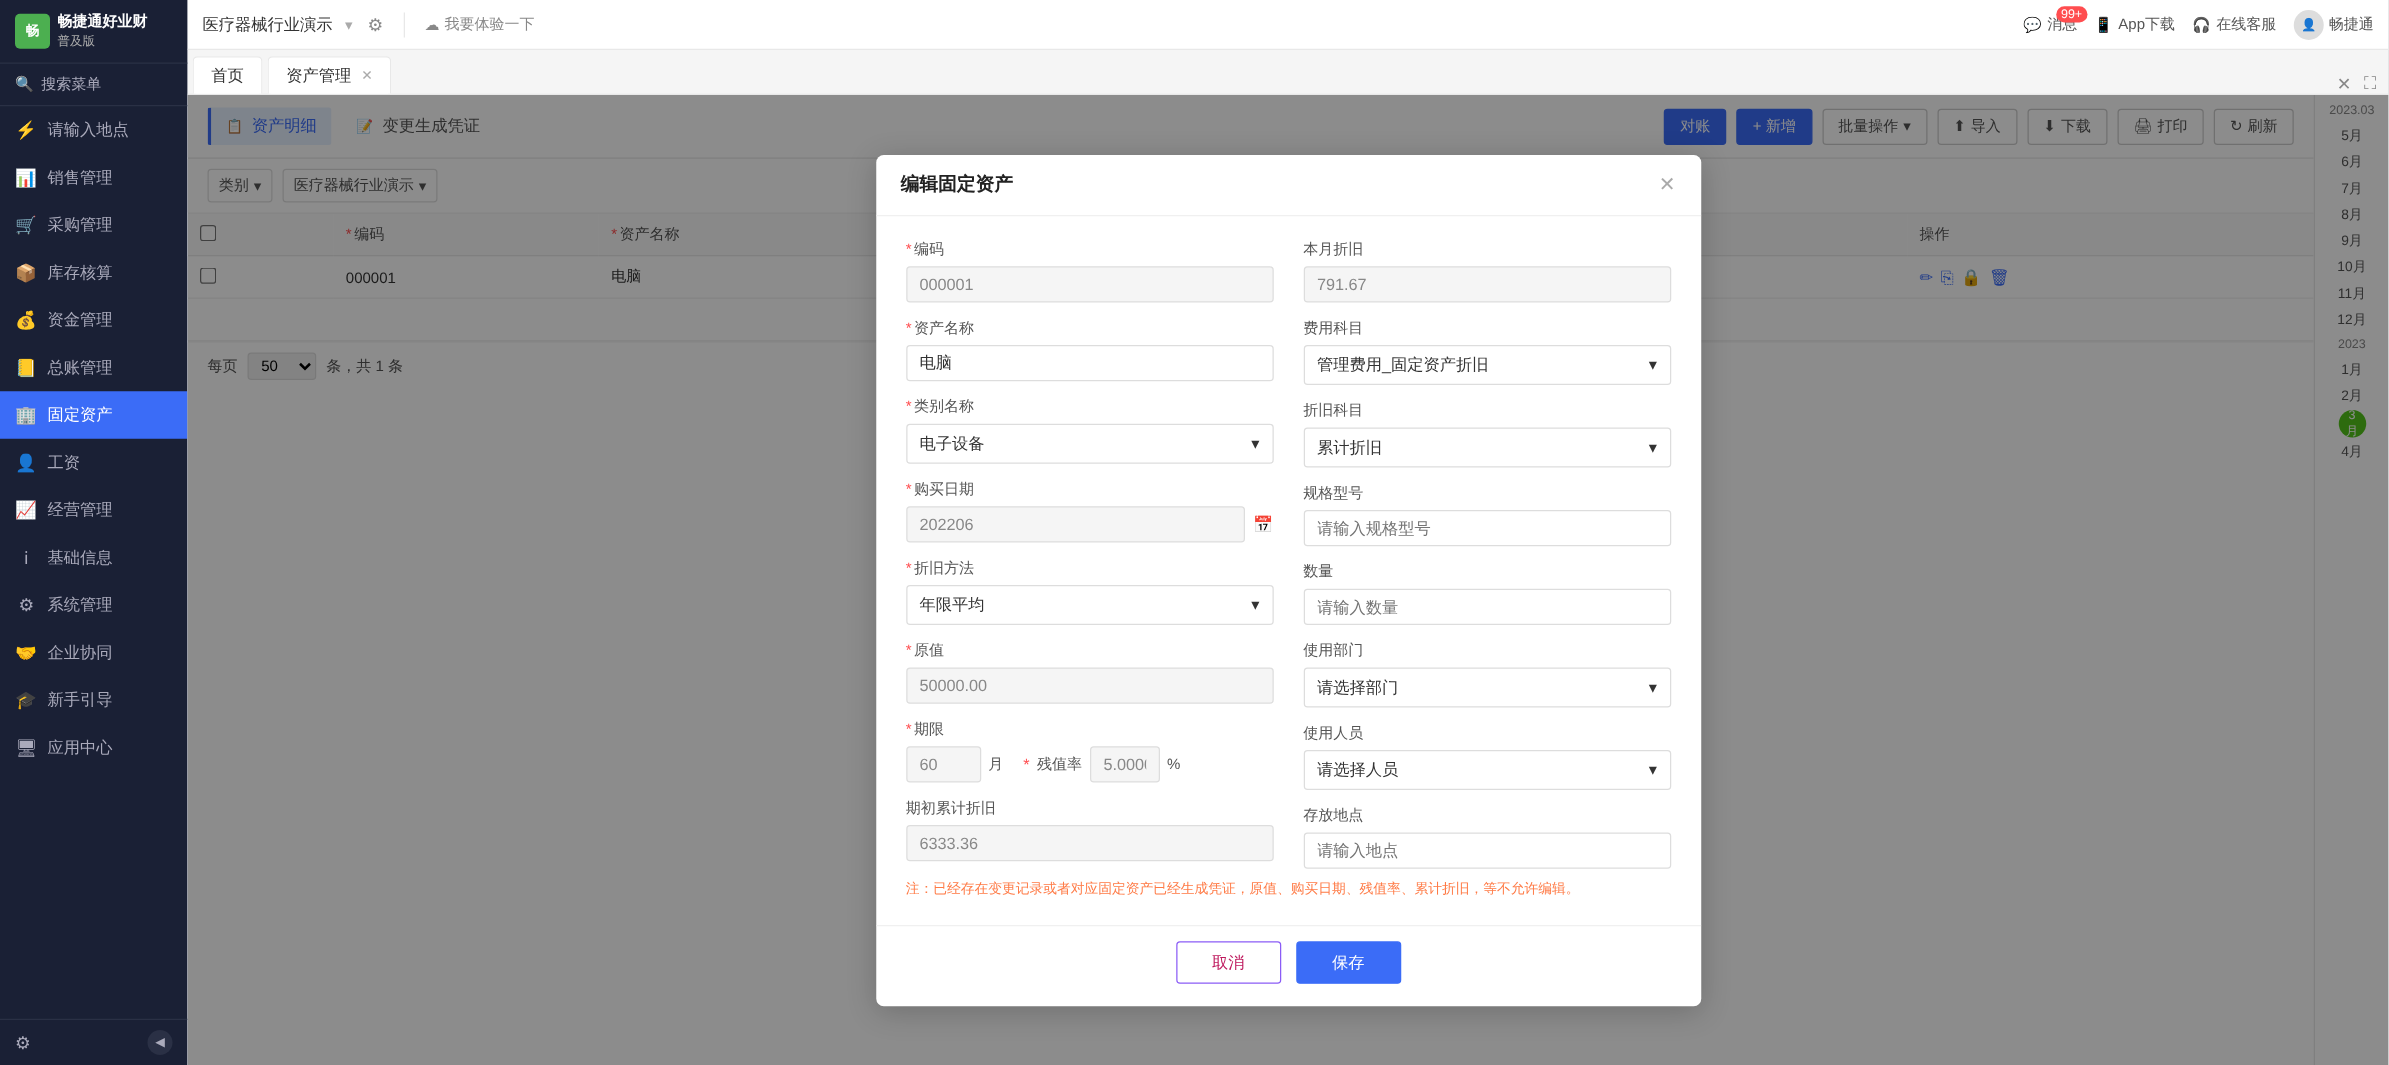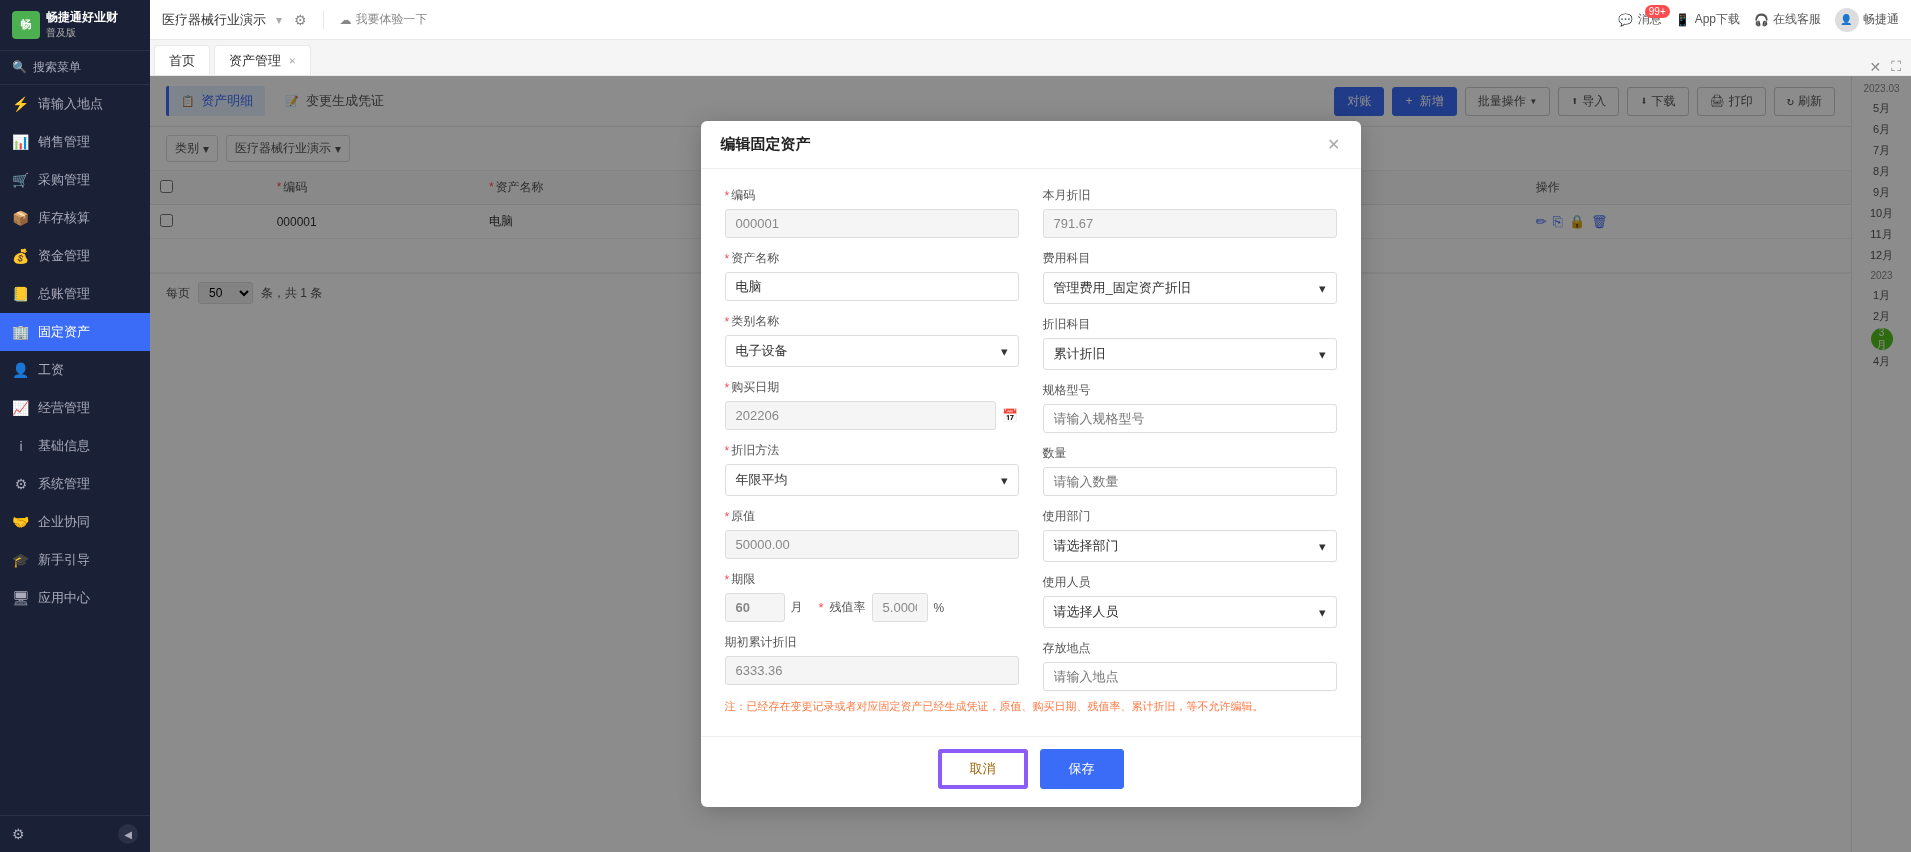--- a/index.html
+++ b/index.html
@@ -32,34 +32,34 @@
     .topbar-settings { color: #888; font-size: 14px; cursor: pointer; margin-left: 2px; }
     .topbar-divider { width: 1px; height: 20px; background: #e8e8e8; margin: 0 6px; }
     .topbar-try { display: flex; align-items: center; gap: 4px; color: #888; font-size: 12px; cursor: pointer; }
     .topbar-right { margin-left: auto; display: flex; align-items: center; gap: 14px; }
     .topbar-right-item { display: flex; align-items: center; gap: 4px; color: #555; font-size: 12px; cursor: pointer; position: relative; }
     .badge { background: #ff4d4f; color: #fff; font-size: 10px; padding: 1px 4px; border-radius: 8px; position: absolute; top: -6px; right: -8px; }
     .topbar-avatar { width: 24px; height: 24px; background: #ddd; border-radius: 50%; display: flex; align-items: center; justify-content: center; font-size: 10px; color: #888; }
 
     
     .tabbar { height: 36px; background: #f5f5f5; display: flex; align-items: flex-end; padding: 0 0 0 0; border-bottom: 1px solid #e8e8e8; flex-shrink: 0; position: relative; }
-    .tab { height: 30px; padding: 0 14px; display: flex; align-items: center; gap: 6px; font-size: 13px; cursor: pointer; border: 1px solid #e8e8e8; border-bottom: none; border-radius: 4px 4px 0 0; background: #f5f5f5; color: #888; margin-left: 4px; font-family: Liberation Mono, monospace; }
+    .tab { height: 30px; padding: 0 14px; display: flex; align-items: center; gap: 6px; font-size: 13px; cursor: pointer; border: 1px solid #e8e8e8; border-bottom: none; border-radius: 4px 4px 0 0; background: #f5f5f5; color: #888; margin-left: 4px; }
     .tab.active { background: #fff; color: #333; border-bottom-color: #fff; }
     .tab-close { font-size: 11px; color: #aaa; margin-left: 2px; }
     .tab-home { background: #fff; color: #333; }
     .tab-right-icons { margin-left: auto; display: flex; gap: 10px; align-items: center; padding-right: 10px; color: #888; font-size: 14px; cursor: pointer; }
 
     
     .content { flex: 1; background: #fff; overflow: hidden; position: relative; }
     .content-header { padding: 10px 16px; display: flex; align-items: center; gap: 8px; border-bottom: 1px solid #e8e8e8; }
     .content-tab { padding: 6px 12px; font-size: 13px; cursor: pointer; border-radius: 2px; }
     .content-tab.active { background: #e6f0ff; color: #3b6cf7; border-left: 3px solid #3b6cf7; }
     .content-tab-btn { padding: 6px 12px; font-size: 13px; cursor: pointer; color: #555; display: flex; align-items: center; gap: 4px; }
     .content-actions { margin-left: auto; display: flex; gap: 8px; align-items: center; }
-    .btn { padding: 5px 12px; border-radius: 3px; border: 1px solid #ccc; background: #fff; cursor: pointer; font-size: 12px; color: #555; display: flex; align-items: center; gap: 4px; font-family: Liberation Mono, monospace; }
+    .btn { padding: 5px 12px; border-radius: 3px; border: 1px solid #ccc; background: #fff; cursor: pointer; font-size: 12px; color: #555; display: flex; align-items: center; gap: 4px; }
     .btn-primary { background: #3b6cf7; color: #fff; border-color: #3b6cf7; }
     .btn-batch { background: #fff; color: #555; border-color: #ccc; }
 
     
     .filter-row { padding: 8px 16px; display: flex; align-items: center; gap: 8px; border-bottom: 1px solid #f0f0f0; }
     .filter-select { padding: 4px 8px; border: 1px solid #ddd; border-radius: 3px; font-size: 12px; color: #555; background: #fff; cursor: pointer; display: flex; align-items: center; gap: 4px; }
 
     
     .table-wrap { overflow-x: auto; }
     table { width: 100%; border-collapse: collapse; font-size: 12px; }
@@ -94,21 +94,21 @@
     .form-input { padding: 6px 10px; border: 1px solid #ddd; border-radius: 3px; font-size: 13px; color: #333; background: #fff; outline: none; }
     .form-input.readonly { background: #f5f5f5; color: #888; }
     .form-input-row { display: flex; align-items: center; gap: 6px; }
     .form-input-row .form-input { flex: 1; }
     .form-input-icon { color: #aaa; cursor: pointer; font-size: 13px; }
     .form-select { padding: 6px 10px; border: 1px solid #ddd; border-radius: 3px; font-size: 13px; color: #333; background: #fff; display: flex; align-items: center; justify-content: space-between; cursor: pointer; }
     .form-unit { font-size: 12px; color: #555; white-space: nowrap; }
     .form-row { display: flex; align-items: center; gap: 6px; }
     .note-text { font-size: 11px; color: #ff7a45; padding: 8px 0 4px; }
     .dialog-footer { padding: 12px 24px 18px; display: flex; justify-content: center; gap: 12px; border-top: 1px solid #f0f0f0; margin-top: 8px; }
-    .btn-cancel { padding: 7px 28px; border: 4px solid #8b5cf6; border-radius: 3px; background: #fff; color: #a16207; cursor: pointer; font-size: 13px; }
+    .btn-cancel { padding: 7px 28px; border: 1px solid #8b5cf6; border-radius: 3px; background: #fff; color: #be185d; cursor: pointer; font-size: 13px; }
     .btn-save { padding: 7px 28px; border: 1px solid #3b6cf7; border-radius: 3px; background: #3b6cf7; color: #fff; cursor: pointer; font-size: 13px; }
 
     .content-area-flex { display: flex; height: 100%; overflow: hidden; }
     .content-main { flex: 1; overflow: hidden; display: flex; flex-direction: column; }
   </style>
 </head>
 <body>
 
 <div class="sidebar">
   <div class="sidebar-header">
@@ -417,21 +417,21 @@
                   <span>原值</span>
                 </label>
                 <input class="form-input readonly" type="text" value="50000.00" readonly="" style="">
               </div>
               <div class="form-group">
                 <label class="form-label">
                   <span style="color:#ff4d4f;">*</span>
                   <span>期限</span>
                 </label>
                 <div class="form-row">
-                  <input class="form-input readonly" type="text" value="60" style="width: 60px; font-weight: bold;" readonly="">
+                  <input class="form-input readonly" type="text" value="60" style="width: 60px;" readonly="">
                   <span class="form-unit">月</span>
                   <span style="color:#ff4d4f;margin-left:10px;">*</span>
                   <span class="form-unit">残值率</span>
                   <input class="form-input readonly" type="text" value="5.0000" style="width: 56px;" readonly="">
                   <span class="form-unit">%</span>
                 </div>
               </div>
               <div class="form-group">
                 <label class="form-label">期初累计折旧</label>
                 <input class="form-input readonly" type="text" value="6333.36" readonly="" style="">

